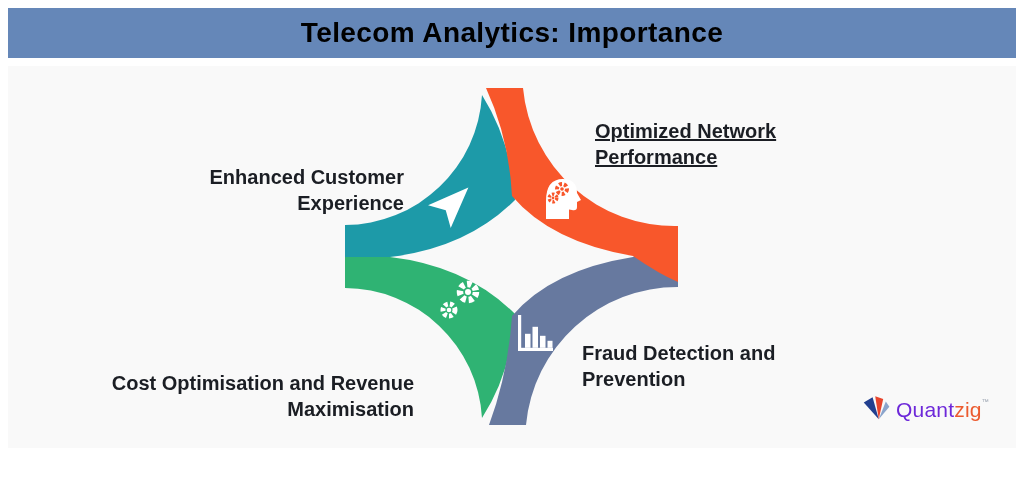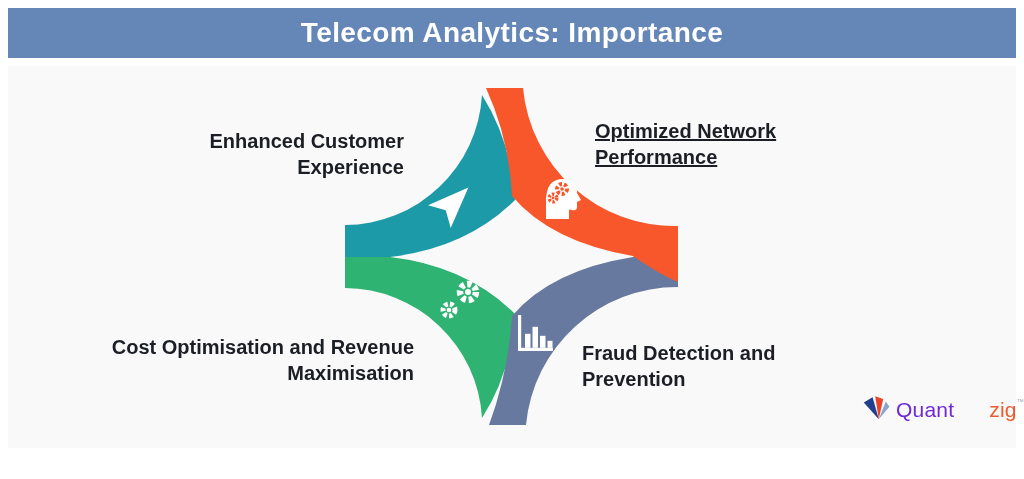--- a/index.html
+++ b/index.html
@@ -5,42 +5,42 @@
   html,body{margin:0;padding:0;background:#fff;}
   .page{
     position:relative;width:1024px;height:479px;background:#ffffff;overflow:hidden;
     font-family:"Liberation Sans", sans-serif;
   }
   .header-bar{
     position:absolute;left:8px;top:8px;width:1008px;height:50px;
     background:#6587b8;display:flex;align-items:center;justify-content:center;
   }
   .header-title{
-    color:#ffffff;font-size:28px;font-weight:700;letter-spacing:.4px;
+    color:#000000;font-size:28px;font-weight:700;letter-spacing:.4px;
   }
   .canvas{
     position:absolute;left:8px;top:66px;width:1008px;height:382px;background:#f9f9f9;
   }
   .motif{position:absolute;left:345px;top:86px;width:340px;height:340px;}
   .q-label{
     position:absolute;color:#1b1e24;font-size:20px;font-weight:700;
     line-height:26px;white-space:pre-line;
   }
-  .q-label.align-right{text-align:right;}
+  .q-label.align-right{text-align:right;margin-top:36px;}
   .q-label.align-left{text-align:left;}
   .lbl-customer{right:620px;top:128px;width:320px;}
   .lbl-network{left:595px;top:118px;width:320px;text-decoration:underline;}
   .lbl-cost{right:610px;top:334px;width:360px;}
   .lbl-fraud{left:582px;top:340px;width:320px;}
   .logo{
     position:absolute;left:862px;top:396px;display:flex;align-items:center;gap:4px;
   }
   .logo-text{font-size:21px;font-weight:400;letter-spacing:.2px;line-height:26px;}
   .logo-quant{color:#6d28d9;}
-  .logo-zig{color:#ec5b2f;margin-left:35px;}
+  .logo-zig{color:#ec5b2f;}
   .logo-tm{color:#9aa3b0;font-size:7px;vertical-align:top;line-height:10px;}
 </style>
 </head>
 <body>
 
 <div class="page">
 
   <div class="header-bar">
     <span class="header-title">Telecom Analytics: Importance</span>
   </div>

